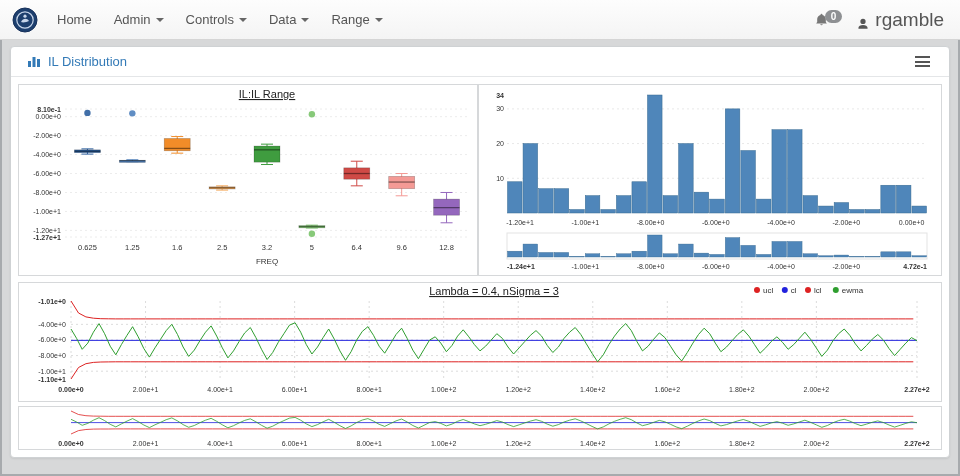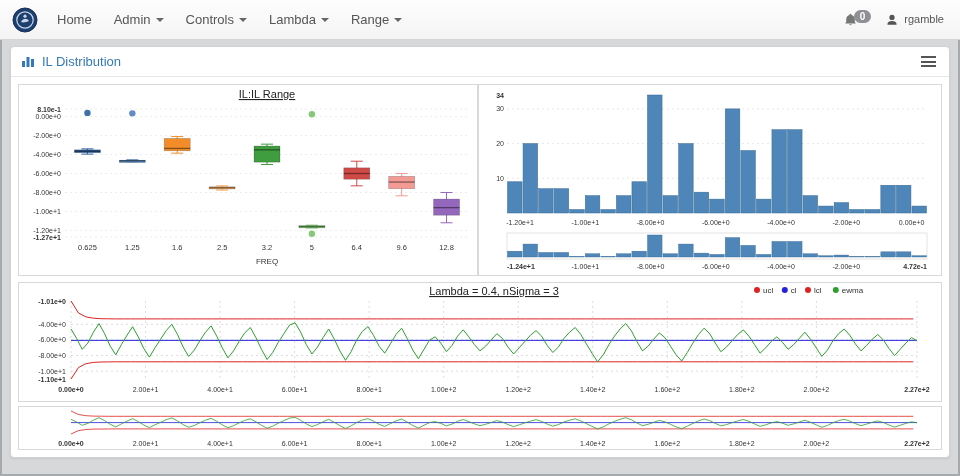--- a/index.html
+++ b/index.html
@@ -14,25 +14,25 @@
     border-bottom:1px solid #d5d5d5;display:flex;align-items:center;padding:0 10px;}
   .brand{margin:0 8px 0 2px;display:flex;align-items:center;cursor:pointer;}
   .nav-item{font-size:13px;color:#555;padding:4px 11px;line-height:39px;cursor:pointer;
     display:flex;align-items:center;gap:5px;white-space:nowrap;}
   .caret{width:0;height:0;border-left:4px solid transparent;border-right:4px solid transparent;
     border-top:4px solid #666;display:inline-block;}
   .nav-right{margin-left:auto;display:flex;align-items:center;gap:14px;padding-right:6px;}
   .bell-wrap{display:flex;align-items:flex-start;cursor:pointer;}
   .badge{background:#8e9093;color:#fff;border-radius:10px;font-size:10px;line-height:13px;
     padding:0 6px;font-weight:bold;margin-left:-4px;margin-top:-2px;}
-  .user{font-size:11px;color:#555;display:flex;align-items:flex-start;gap:5px;cursor:pointer;}
+  .user{font-size:19px;color:#555;display:flex;align-items:flex-end;gap:5px;cursor:pointer;}
   
   .panel{margin:6px 10px;background:#fff;border:1px solid #cfd2d4;border-radius:4px;
     box-shadow:0 1px 2px rgba(0,0,0,.08);}
-  .panel-header{display:flex;align-items:center;gap:7px;padding:6px 10px;
+  .panel-header{display:flex;align-items:center;gap:7px;padding:6px 16px;
     border-bottom:1px solid #e4e6e8;color:#337ab7;font-size:13px;}
   .hamburger{margin-left:auto;display:flex;flex-direction:column;gap:2.5px;cursor:pointer;padding:3px;}
   .hamburger span{display:block;width:15px;height:2px;background:#555;}
   .panel-body{padding:7px;}
   .row1{display:flex;}
   .row2{margin-top:6px;}
   .chart-frame{border:1px solid #d6d8da;background:#fff;}
   .mini-frame{margin-top:4px;}
   svg{display:block;}
   svg text{font-family:"Liberation Sans", sans-serif;}
@@ -54,21 +54,21 @@
   </div>
   <div class="nav-item">
     <span>Admin</span>
     <span class="caret"></span>
   </div>
   <div class="nav-item">
     <span>Controls</span>
     <span class="caret"></span>
   </div>
   <div class="nav-item">
-    <span>Lambda</span>
+    <span>Data</span>
     <span class="caret"></span>
   </div>
   <div class="nav-item">
     <span>Range</span>
     <span class="caret"></span>
   </div>
   <div class="nav-right">
     <div class="bell-wrap">
       <svg width="15" height="16" viewBox="0 0 16 16">
         <path fill="#777" d="M8 1.2a1 1 0 0 1 1 1v.4c2.1.45 3.6 2.2 3.6 4.3v3.2l1.1 1.6H2.3l1.1-1.6V6.9c0-2.1 1.5-3.85 3.6-4.3v-.4a1 1 0 0 1 1-1z"></path>

